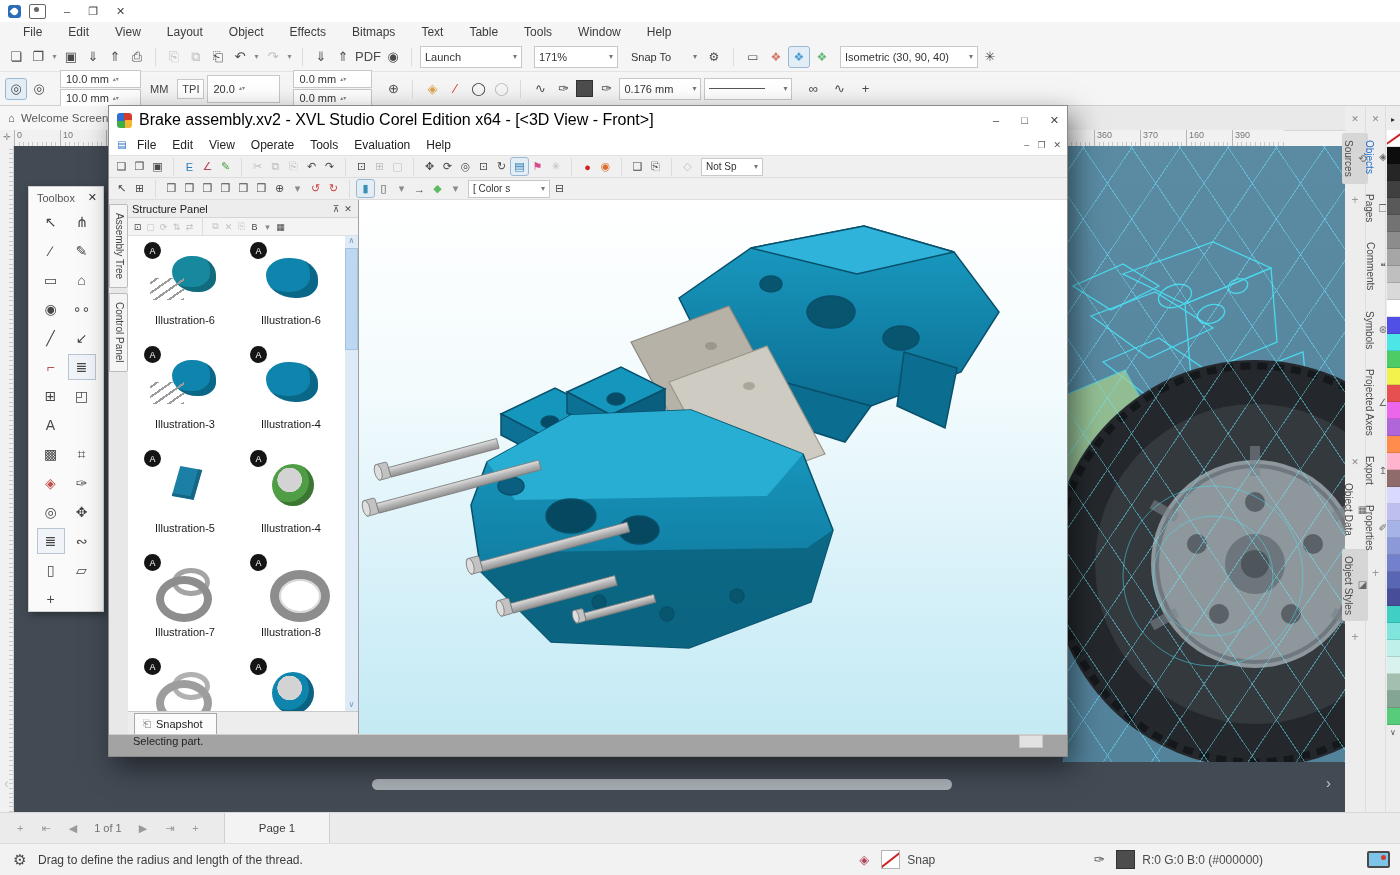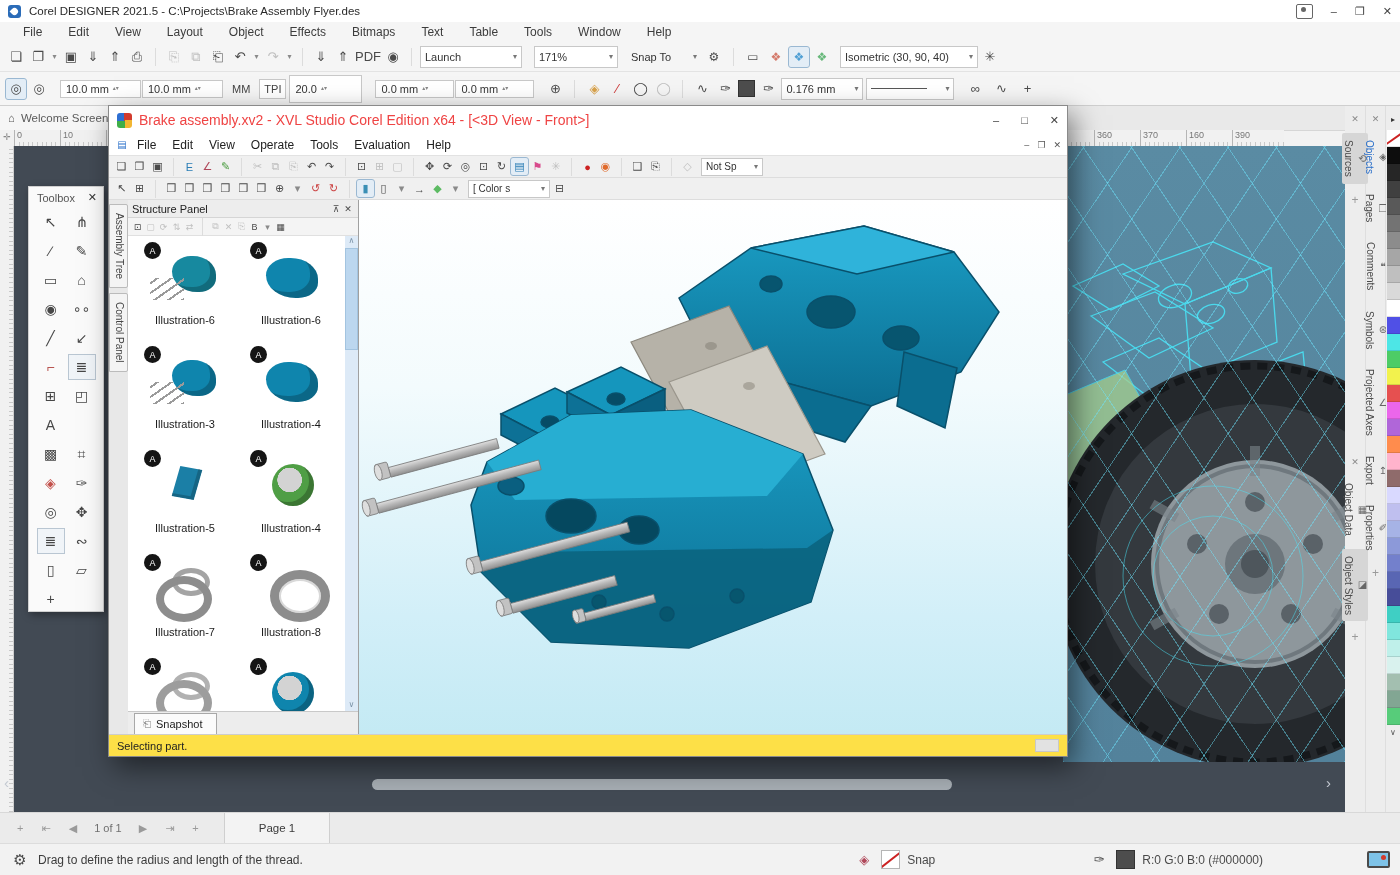--- a/index.html
+++ b/index.html
@@ -47,21 +47,21 @@
   
   #toolbox{position:absolute;left:28px;top:40px;width:74px;height:424px;background:#fafafa;border:1px solid #d0d0d0;box-shadow:2px 3px 8px rgba(0,0,0,.35);display:flex;flex-direction:column}
   #toolbox header{display:flex;align-items:center;justify-content:space-between;padding:4px 6px 2px 8px;font-size:11px;color:#555}
   #tbgrid{display:grid;grid-template-columns:1fr 1fr;row-gap:5px;padding:4px 6px;justify-items:center}
   .tool{width:26px;height:24px;display:flex;align-items:center;justify-content:center;font-size:14px;color:#474747}
   .tool.selected{outline:1px solid #b9c6d2;background:#f0f4f8}
   
   #xvl{left:108px;top:105px;width:960px;height:652px;background:#f0f0f0;border:1px solid #8a8a8a;box-shadow:6px 10px 26px rgba(0,0,0,.5);box-sizing:border-box;display:flex;flex-direction:column}
   #xvltitle{height:28px;background:#fff;display:flex;align-items:center;gap:7px;padding:0 8px;flex:none}
   .xvlicon{width:15px;height:15px;border-radius:3px;background:conic-gradient(#d23b2e 0 25%,#f2b632 0 50%,#3fae49 0 75%,#2e6fd2 0);flex:none}
-  #xvltitle .t{flex:1;font-size:14px;color:#ef4444}
+  #xvltitle .t{flex:1;font-size:16px;color:#000000}
   #xvltitle .wbtns{gap:22px}
   #xvlmenu{height:21px;background:#fff;border-bottom:1px solid #e2e2e2;display:flex;align-items:center;padding:0 6px;flex:none}
   #xvlmenu .mi{padding:0 8px;font-size:12px;color:#222}
   #xvlmenu .mdi{margin-left:auto;display:flex;gap:8px;font-size:9px;color:#555}
   .xtb{height:21px;background:#f0f0f0;border-bottom:1px solid #ddd;display:flex;align-items:center;padding:0 4px;flex:none;gap:1px}
   .xtb .icon{min-width:17px;height:17px;font-size:11px}
   .xtb .combo{height:16px;font-size:10px}
   #xvlbody{flex:1;display:flex;position:relative;min-height:0}
   #sidetabs{width:19px;background:#e8e8e8;flex:none;display:flex;flex-direction:column;gap:5px;padding-top:4px}
   #sidetabs .vtab{writing-mode:vertical-rl;font-size:10px;color:#444;background:#f4f4f4;border:1px solid #bbb;padding:8px 2px;border-radius:0 2px 2px 0}
@@ -85,21 +85,21 @@
   .s-ring .tfill{left:22px;top:12px;width:42px;height:34px;border:9px solid var(--c);border-radius:50%;box-shadow:inset 0 0 0 2px rgba(0,0,0,.15)}
   .s-ring-exploded .tfill{left:14px;top:18px;width:40px;height:30px;border:8px solid var(--c);border-radius:50%}
   .s-ring-exploded .tfill::after{content:"";position:absolute;left:8px;top:-16px;width:28px;height:18px;border:5px solid var(--c);border-radius:50%;opacity:.8}
   .s-hub .tfill{left:24px;top:10px;width:42px;height:42px;border-radius:50%;background:radial-gradient(circle at 42% 38%,#d3d3d3 0 34%,var(--c) 35% 100%);box-shadow:inset -5px -4px 0 rgba(0,0,0,.25)}
   #spscroll{position:absolute;right:0;top:0;width:13px;height:100%;background:#ddeaf7;display:flex;flex-direction:column;align-items:center;font-size:8px;color:#7b93a8}
   #spthumb{width:11px;height:100px;background:#bcd7ef;border:1px solid #a3c4e0;margin-top:3px}
   #sptabrow{height:22px;background:#ededed;border-top:1px solid #c9c9c9;display:flex;align-items:flex-end;padding-left:6px;flex:none}
   #snaptab{height:20px;background:#fbfbfb;border:1px solid #a8a8a8;border-bottom:none;display:flex;align-items:center;gap:5px;padding:0 14px 0 8px;font-size:11px;color:#222}
   #viewport{flex:1;position:relative;background:linear-gradient(180deg,#ffffff 0%,#f3fbfd 35%,#d2eff8 78%,#c4eaf4 100%);min-width:0}
   #viewport svg{position:absolute;inset:0}
-  #xvlstatus{height:21px;background:#fde047;border-top:1px solid #cdcdcd;display:flex;align-items:center;padding:0 8px;font-size:11px;color:#222;flex:none}
+  #xvlstatus{height:21px;background:#a3a3a3;border-top:1px solid #cdcdcd;display:flex;align-items:flex-start;padding:0 24px;font-size:11px;color:#222;flex:none}
   #xvlgrip{margin-left:auto;width:22px;height:11px;background:#e2e2e2;border:1px solid #c8c8c8}
   
   #dock{left:1345px;top:106px;width:55px;height:706px;background:#ededed;display:flex}
   .dcol{display:flex;flex-direction:column;align-items:center}
   #dcolA{width:20px;border-right:1px solid #dedede}
   #dcolB{width:19px;border-right:1px solid #dedede}
   .dclose{font-size:9px;color:#8a8a8a;margin:8px 0 6px}
   .dtab{writing-mode:vertical-rl;display:flex;flex-direction:column;align-items:center;gap:4px;padding:7px 1px;margin:3px 0;font-size:10px;color:#4a4a4a;border-radius:2px}
   .dtab .dicon{writing-mode:horizontal-tb;font-size:10px;color:#666}
   .dtab.selected{background:#d6d6d6}
@@ -127,21 +127,20 @@
   .monitor::after{content:"";position:absolute;right:2px;top:2px;width:5px;height:5px;border-radius:50%;background:#d23b2e}
   .cube{font-size:12px}
 </style>
 </head>
 <body>
 
 <div id="app">
 
   <div id="titlebar" class="abs">
     <span class="appicon"></span>
-    <span class="t">Corel DESIGNER 2021.5 - C:\Projects\Brake Assembly Flyer.des</span>
     <div class="wbtns">
       <span class="avatar"></span>
 
       <span>–</span>
       <span>❐</span>
       <span>✕</span>
     </div>
   </div>
 
   <div id="menubar" class="abs">
@@ -212,37 +211,37 @@
     </div>
     <span class="icon">✳</span>
   </div>
 
   <div id="tb2" class="abs">
     <span style="display:flex;gap:3px">
 
     <span class="icon selected">◎</span>
         <span class="icon">◎</span>
       </span>
-    <div style="display:flex;flex-direction:row;gap:1px;margin-left:8px">
+    <div style="display:flex;flex-direction:column;gap:1px;margin-left:8px">
       <div class="field" style="width:72px">
           <span>10.0 mm</span>
           <span class="spin">▴▾</span>
         </div>
       <div class="field" style="width:72px">
           <span>10.0 mm</span>
           <span class="spin">▴▾</span>
         </div>
     </div>
     <span style="font-size:11px;color:#444;margin:0 6px">MM</span>
     <span style="font-size:11px;color:#444;border:1px solid #c8c8c8;background:#fff;padding:3px 4px">TPI</span>
     <div class="field" style="width:64px;height:26px">
         <span>20.0</span>
         <span class="spin">▴▾</span>
       </div>
-    <div style="display:flex;gap:1px;margin-left:10px">
+    <div style="display:flex;flex-direction:column;gap:1px;margin-left:10px">
       <div class="field" style="width:70px">
           <span>0.0 mm</span>
           <span class="spin">▴▾</span>
         </div>
       <div class="field" style="width:70px">
           <span>0.0 mm</span>
           <span class="spin">▴▾</span>
         </div>
     </div>
     <span style="display:flex;align-items:center;gap:3px;margin-left:8px">

